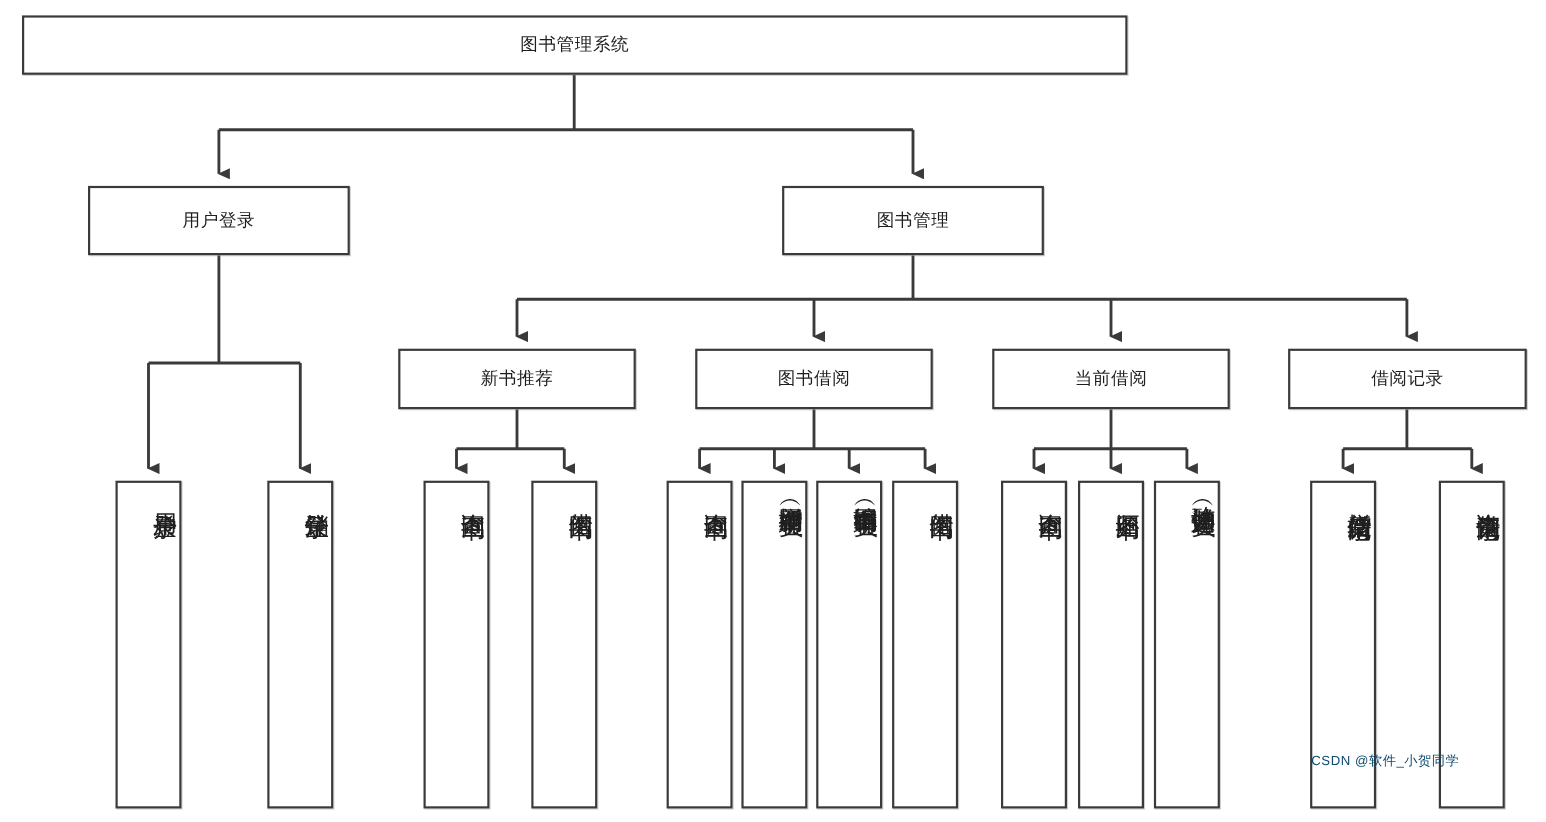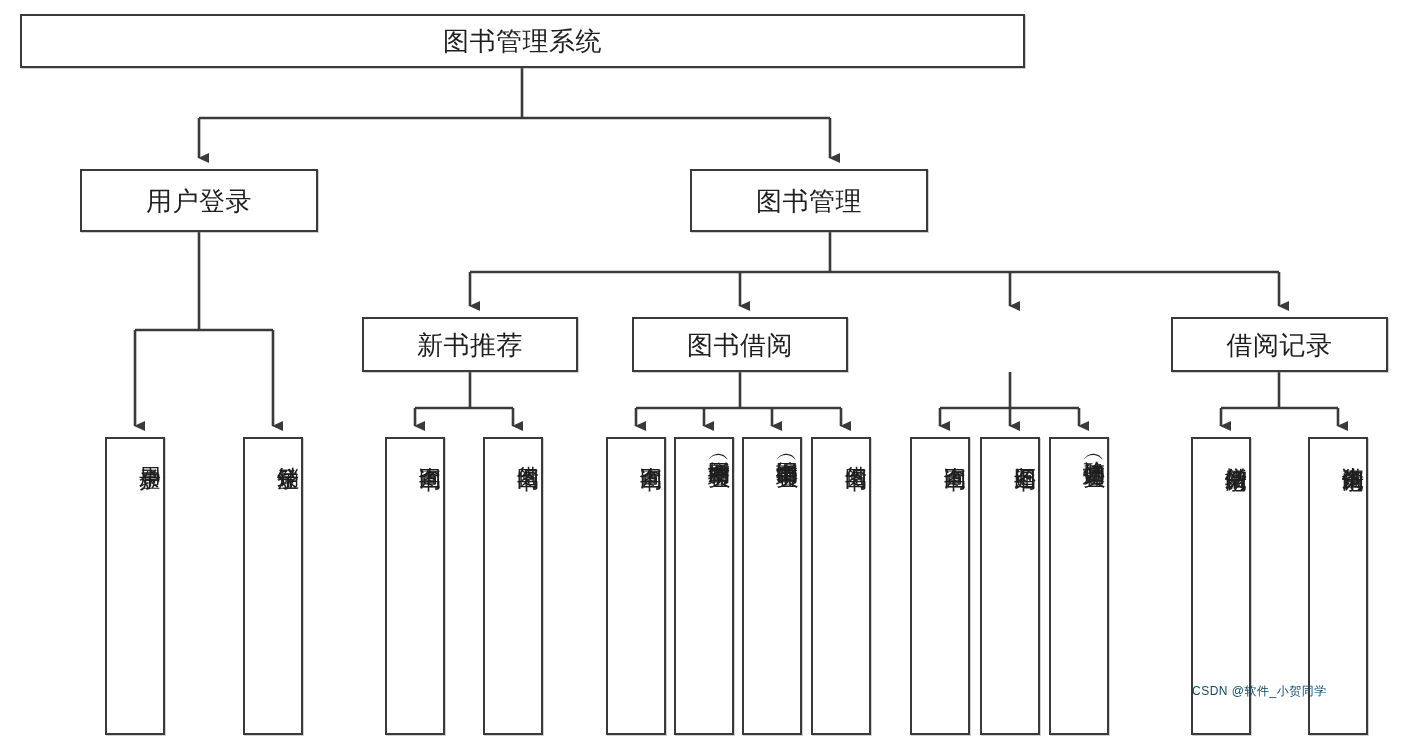--- a/index.html
+++ b/index.html
@@ -25,21 +25,21 @@
     position: absolute;
     box-sizing: border-box;
     background: #ffffff;
     border: 2.5px solid #3a3a3a;
     display: flex;
     align-items: center;
     justify-content: center;
     box-shadow: 1px 1px 0 0 rgba(120,120,120,0.35);
   }
   .node-label-h {
-    font-size: 26px;
+    font-size: 16px;
     color: #1f1f1f;
     letter-spacing: 0.5px;
     white-space: nowrap;
     line-height: 1;
   }
   .node-box.vertical {
     align-items: flex-start;
     padding-top: 10px;
   }
   .node-label-v {
@@ -130,30 +130,33 @@
     </g>
   </svg>
 
   <div class="node-box" style="left:20px; top:14px; width:1005px; height:54px;">
     <span class="node-label-h">图书管理系统</span>
   </div>
 
   <div class="node-box" style="left:80px; top:169px; width:238px; height:63px;">
     <span class="node-label-h">用户登录</span>
   </div>
-  <div class="node-box" style="left:690px; top:169px; width:238px; height:63px;">
+  <div class="node-box" style="left:711px; top:169px; width:238px; height:63px;">
     <span class="node-label-h">图书管理</span>
   </div>
 
   <div class="node-box" style="left:362px; top:317px; width:216px; height:55px;">
     <span class="node-label-h">新书推荐</span>
   </div>
   <div class="node-box" style="left:632px; top:317px; width:216px; height:55px;text-align:right;">
     <span class="node-label-h">图书借阅</span>
   </div>
+  <div class="node-box" style="left:902px; top:317px; width:216px; height:55px;">
+    <span class="node-label-h">当前借阅</span>
+  </div>
   <div class="node-box" style="left:1171px; top:317px; width:217px; height:55px;justify-content:center;">
     <span class="node-label-h">借阅记录</span>
   </div>
 
   <div class="node-box vertical" style="left:105px; top:437px; width:60px; height:298px;">
     <span class="node-label-v">用户登录</span>
   </div>
   <div class="node-box vertical" style="left:243px; top:437px; width:60px; height:298px;">
     <span class="node-label-v">注销登录</span>
   </div>

